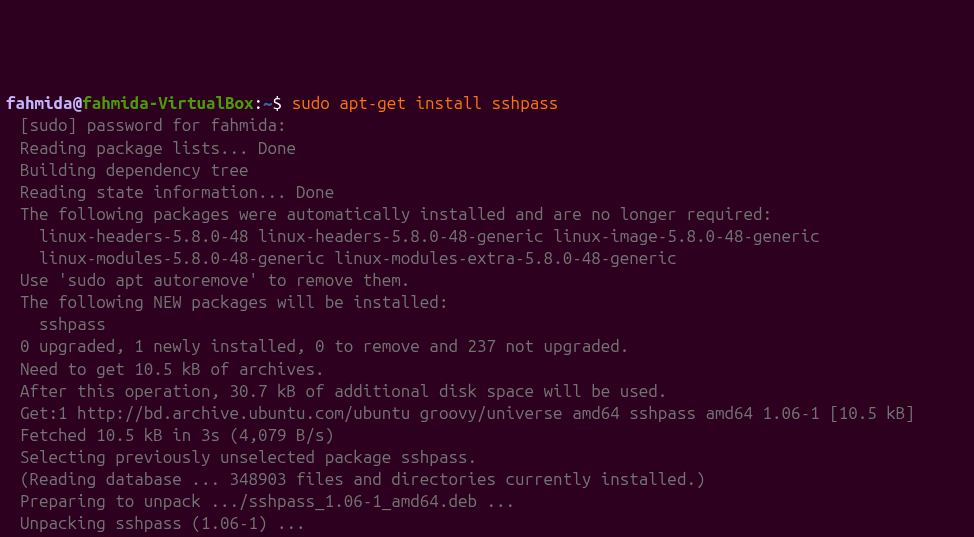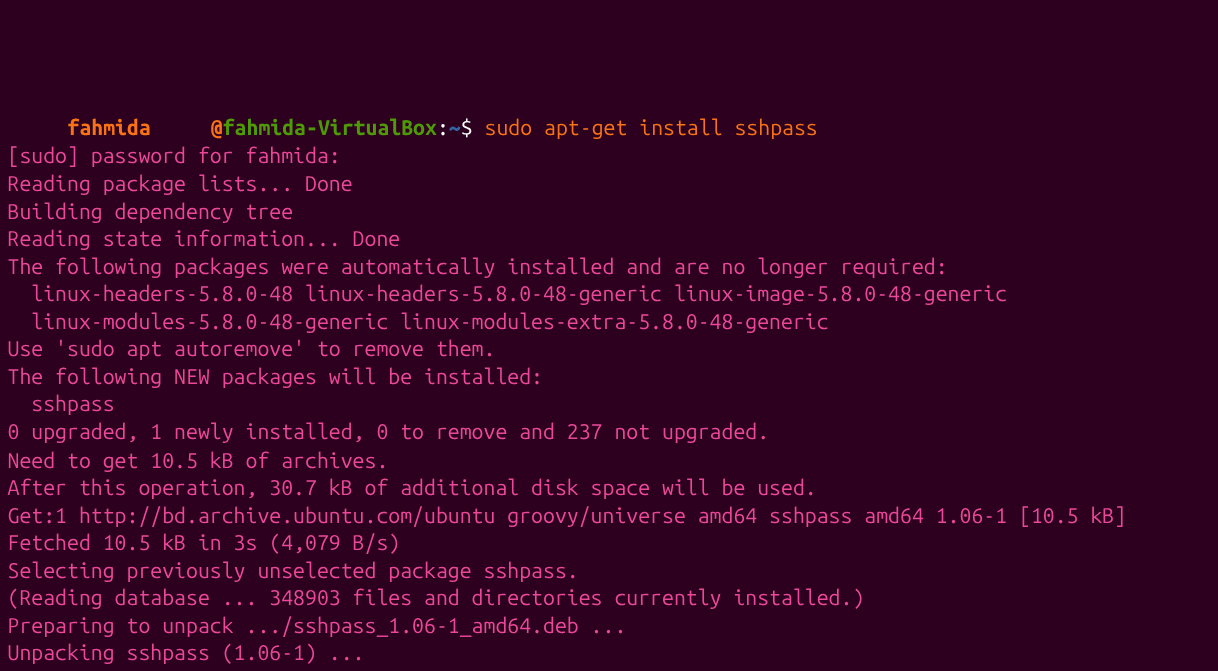--- a/index.html
+++ b/index.html
@@ -14,43 +14,43 @@
       font-size: 17px;
       line-height: 1.3;
       padding: 4px 6px;
       width: 974px;
       height: 537px;
       overflow: hidden;
       white-space: pre-wrap;
       word-break: break-all;
     }
     .prompt-user {
-      color: #f97316;
+      color: #c4b5fd;
       font-weight: bold;
-      margin-left: 48px;
     }
     .prompt-host {
       color: #4e9a06;
       font-weight: bold;
     }
     .prompt-colon {
       color: #ffffff;
     }
     .prompt-path {
       color: #3465a4;
       font-weight: bold;
     }
     .prompt-dollar {
       color: #ffffff;
     }
     .command {
       color: #f97316;
     }
     .output {
-      color: #ec4899;
+      color: #737373;
+      margin-left: 14px;
     }
     .line {
       display: block;
     }
   </style>
 </head>
 <body>
 
 
 

